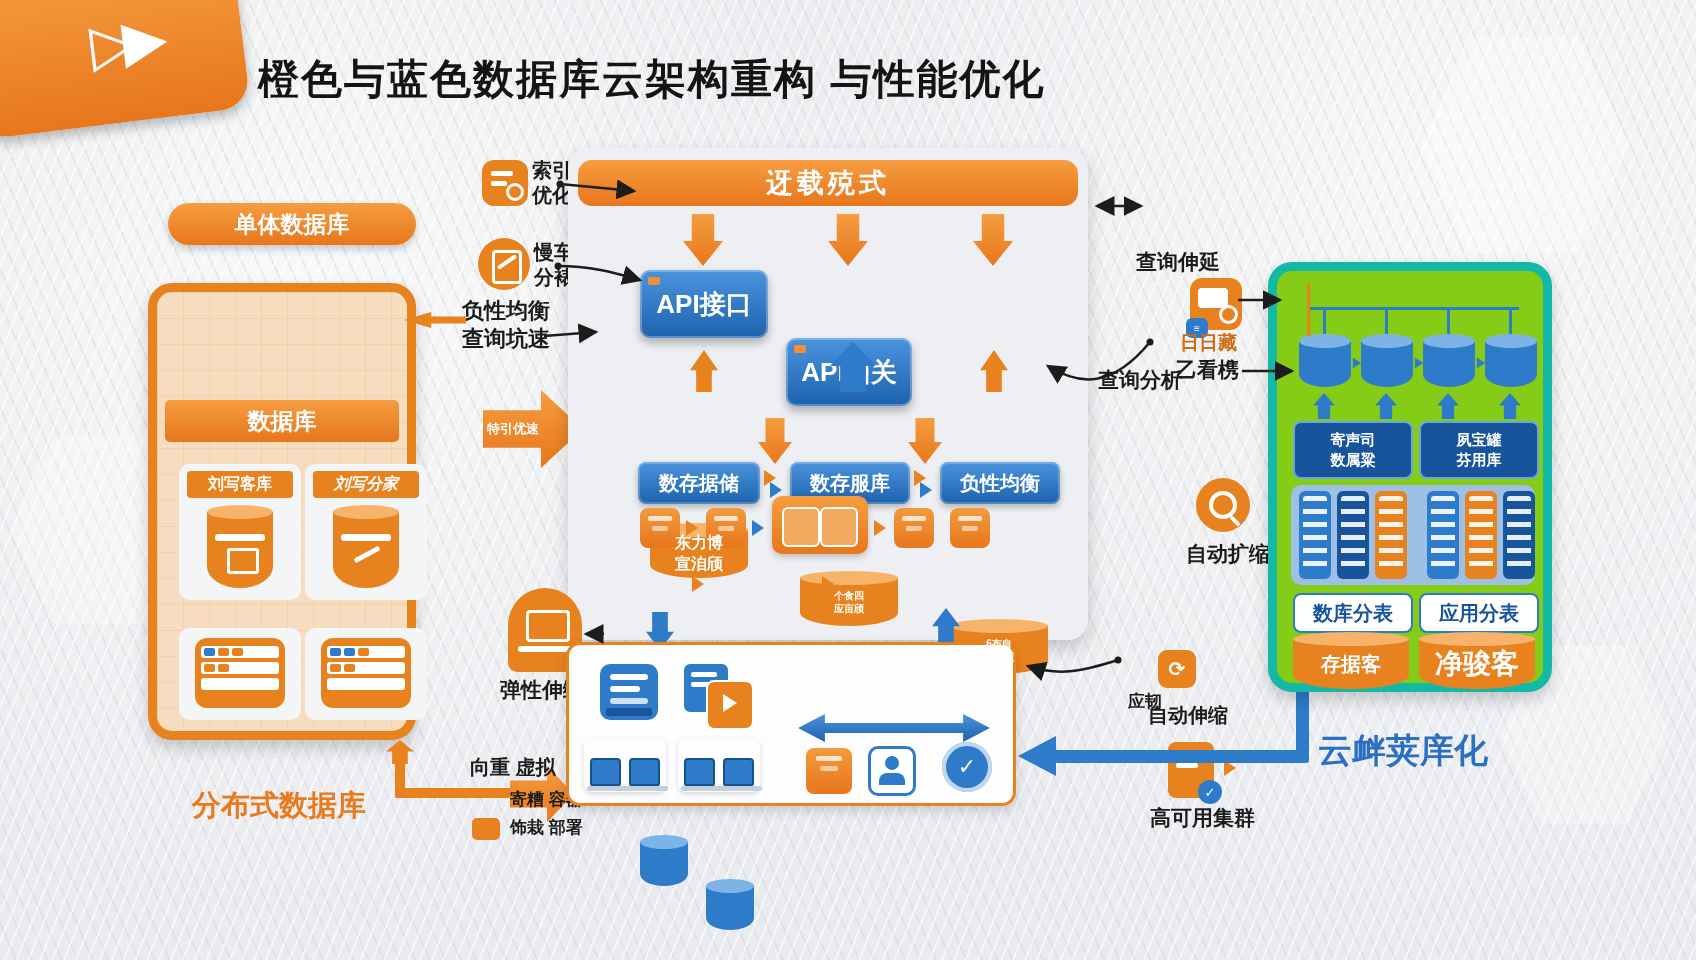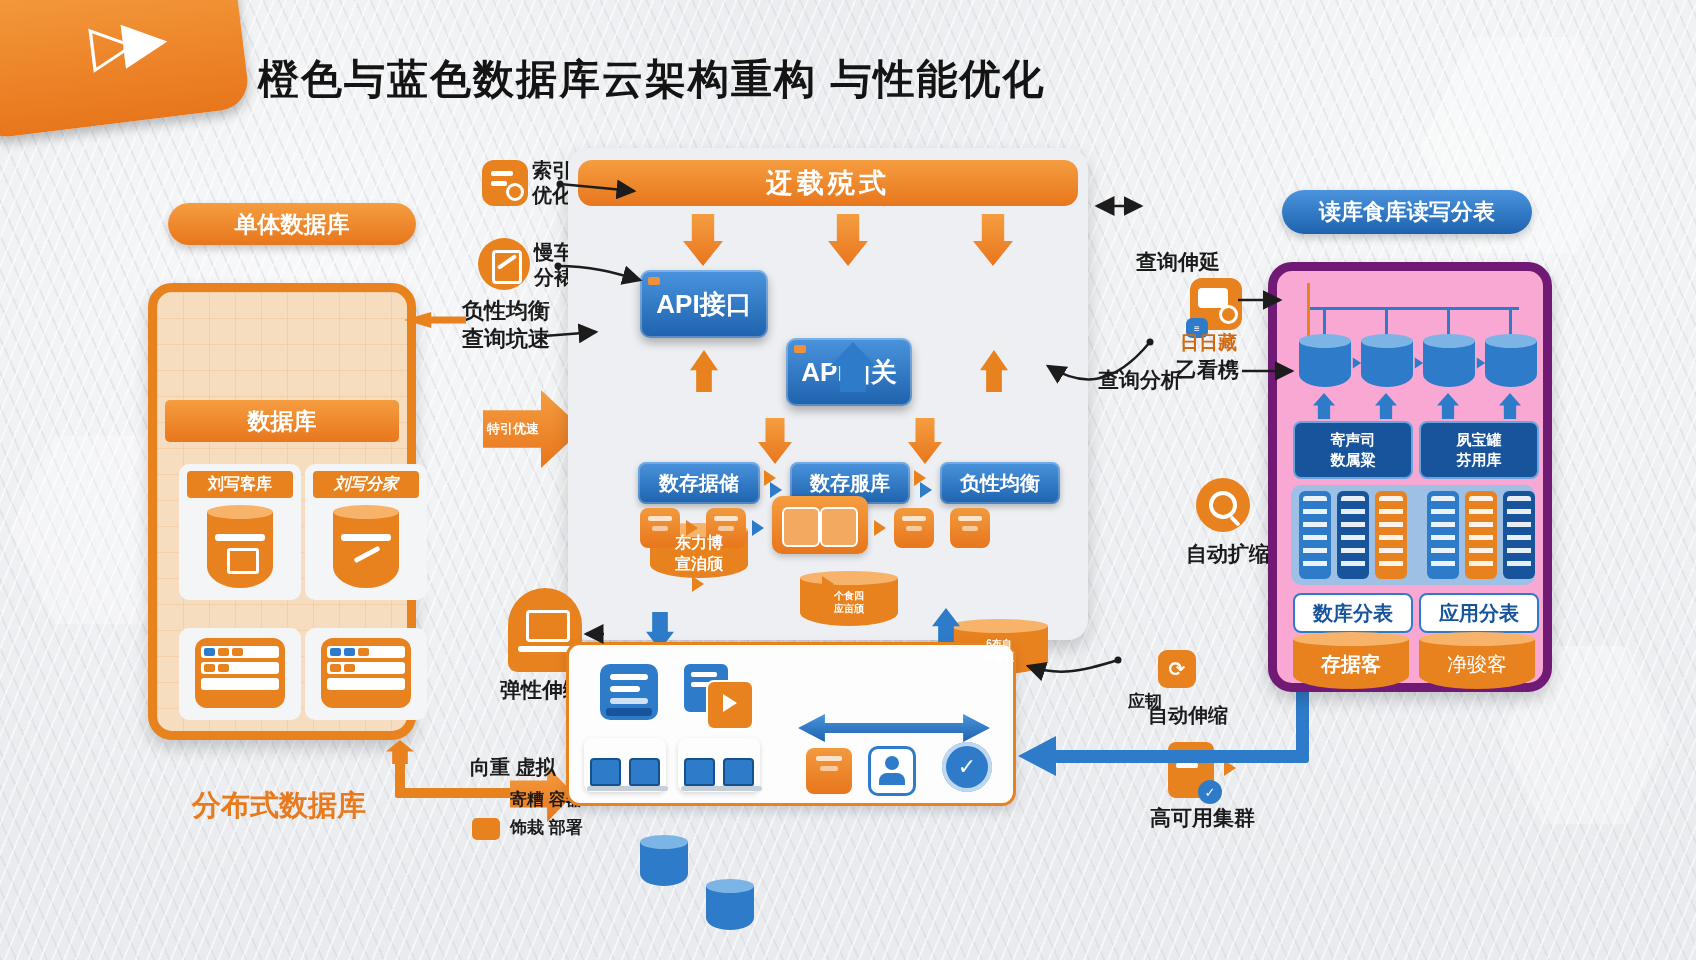--- a/index.html
+++ b/index.html
@@ -281,23 +281,22 @@
     <div style="position:absolute;left:8px;top:21px;width:22px;height:5px;background:#fff;border-radius:2px;"></div>
     <div class="badge" style="right:-8px;bottom:-6px;width:24px;height:24px;background:#2e7cc9;border-radius:50%;font-size:13px;">✓</div>
   </div>
   <div class="abs tri-r" style="left:1224px;top:760px;"></div>
   <div class="abs txt" style="left:1150px;top:804px;font-size:21px;">高可用集群</div>
 
   <div class="abs" style="left:1296px;top:690px;width:13px;height:68px;background:#2e7cc9;border-radius:3px;"></div>
   <div class="abs" style="left:1054px;top:750px;width:255px;height:13px;background:#2e7cc9;border-radius:3px;"></div>
   <div class="abs" style="left:1018px;top:736px;width:0;height:0;border-top:20px solid transparent;border-bottom:20px solid transparent;border-right:38px solid #2e7cc9;"></div>
 
-  <div class="abs pill bl ctr" style="left:1282px;top:190px;width:250px;height:44px;font-size:22px;">读库食库读写分表</div>
-
-  <div class="abs" style="left:1268px;top:262px;width:284px;height:430px;border:9px solid #701a75;border-radius:24px;background:#f9a8d4;box-shadow:0 8px 16px rgba(0,0,0,.18);box-sizing:border-box;">
+
+  <div class="abs" style="left:1268px;top:262px;width:284px;height:430px;border:9px solid #14b8a6;border-radius:24px;background:#84cc16;box-shadow:0 8px 16px rgba(0,0,0,.18);box-sizing:border-box;">
 
     <div style="position:absolute;left:30px;top:36px;width:212px;height:3px;background:#2e7cc9;"></div>
     <div style="position:absolute;left:46px;top:36px;width:3px;height:30px;background:#2e7cc9;"></div>
     <div style="position:absolute;left:108px;top:36px;width:3px;height:30px;background:#2e7cc9;"></div>
     <div style="position:absolute;left:170px;top:36px;width:3px;height:30px;background:#2e7cc9;"></div>
     <div style="position:absolute;left:232px;top:36px;width:3px;height:30px;background:#2e7cc9;"></div>
     <div style="position:absolute;left:30px;top:12px;width:3px;height:56px;background:#e8821f;"></div>
 
     <div class="cyl cyl-bl" style="position:absolute;left:22px;top:70px;width:52px;height:46px;"></div>
     <div class="cyl cyl-bl" style="position:absolute;left:84px;top:70px;width:52px;height:46px;"></div>
@@ -338,24 +337,25 @@
         <div class="slots"></div>
       </div>
 
     <div class="whitebox ctr" style="position:absolute;left:16px;top:322px;width:116px;height:36px;font-size:20px;">数库分表</div>
     <div class="whitebox ctr" style="position:absolute;left:142px;top:322px;width:116px;height:36px;font-size:20px;">应用分表</div>
 
     <div class="cyl cyl-or ctr" style="position:absolute;left:16px;top:368px;width:116px;height:50px;">
       <span style="position:relative;z-index:1;color:#fff;font-weight:bold;font-size:20px;">存据客</span>
     </div>
     <div class="cyl cyl-or ctr" style="position:absolute;left:142px;top:368px;width:116px;height:50px;">
-      <span style="position:relative;z-index:1;color:#fff;font-weight:normal;font-size:20px;">净骏客</span>
-    </div>
-  </div>
-
+      <span style="position:relative;z-index:1;color:#fff;font-weight:bold;font-size:28px;">净骏客</span>
+    </div>
+  </div>
+
+  <div class="abs" style="left:1318px;top:728px;font-size:34px;font-weight:bold;color:#2b6fc5;">云衅荚庠化</div>
 
   <svg class="abs" style="left:0;top:0;pointer-events:none;" width="1696" height="960" viewBox="0 0 1696 960">
     <defs>
       <marker id="mb" markerWidth="9" markerHeight="8" refX="7" refY="4" orient="auto">
         <path d="M0,0L8,4L0,8Z" fill="#1c1c1c"></path>
       </marker>
     </defs>
     <g stroke="#1c1c1c" stroke-width="2.5" fill="none">
       <circle cx="560" cy="184" r="3.5" fill="#1c1c1c" stroke="none"></circle>
       <path d="M560,184 L634,191" marker-end="url(#mb)"></path>

